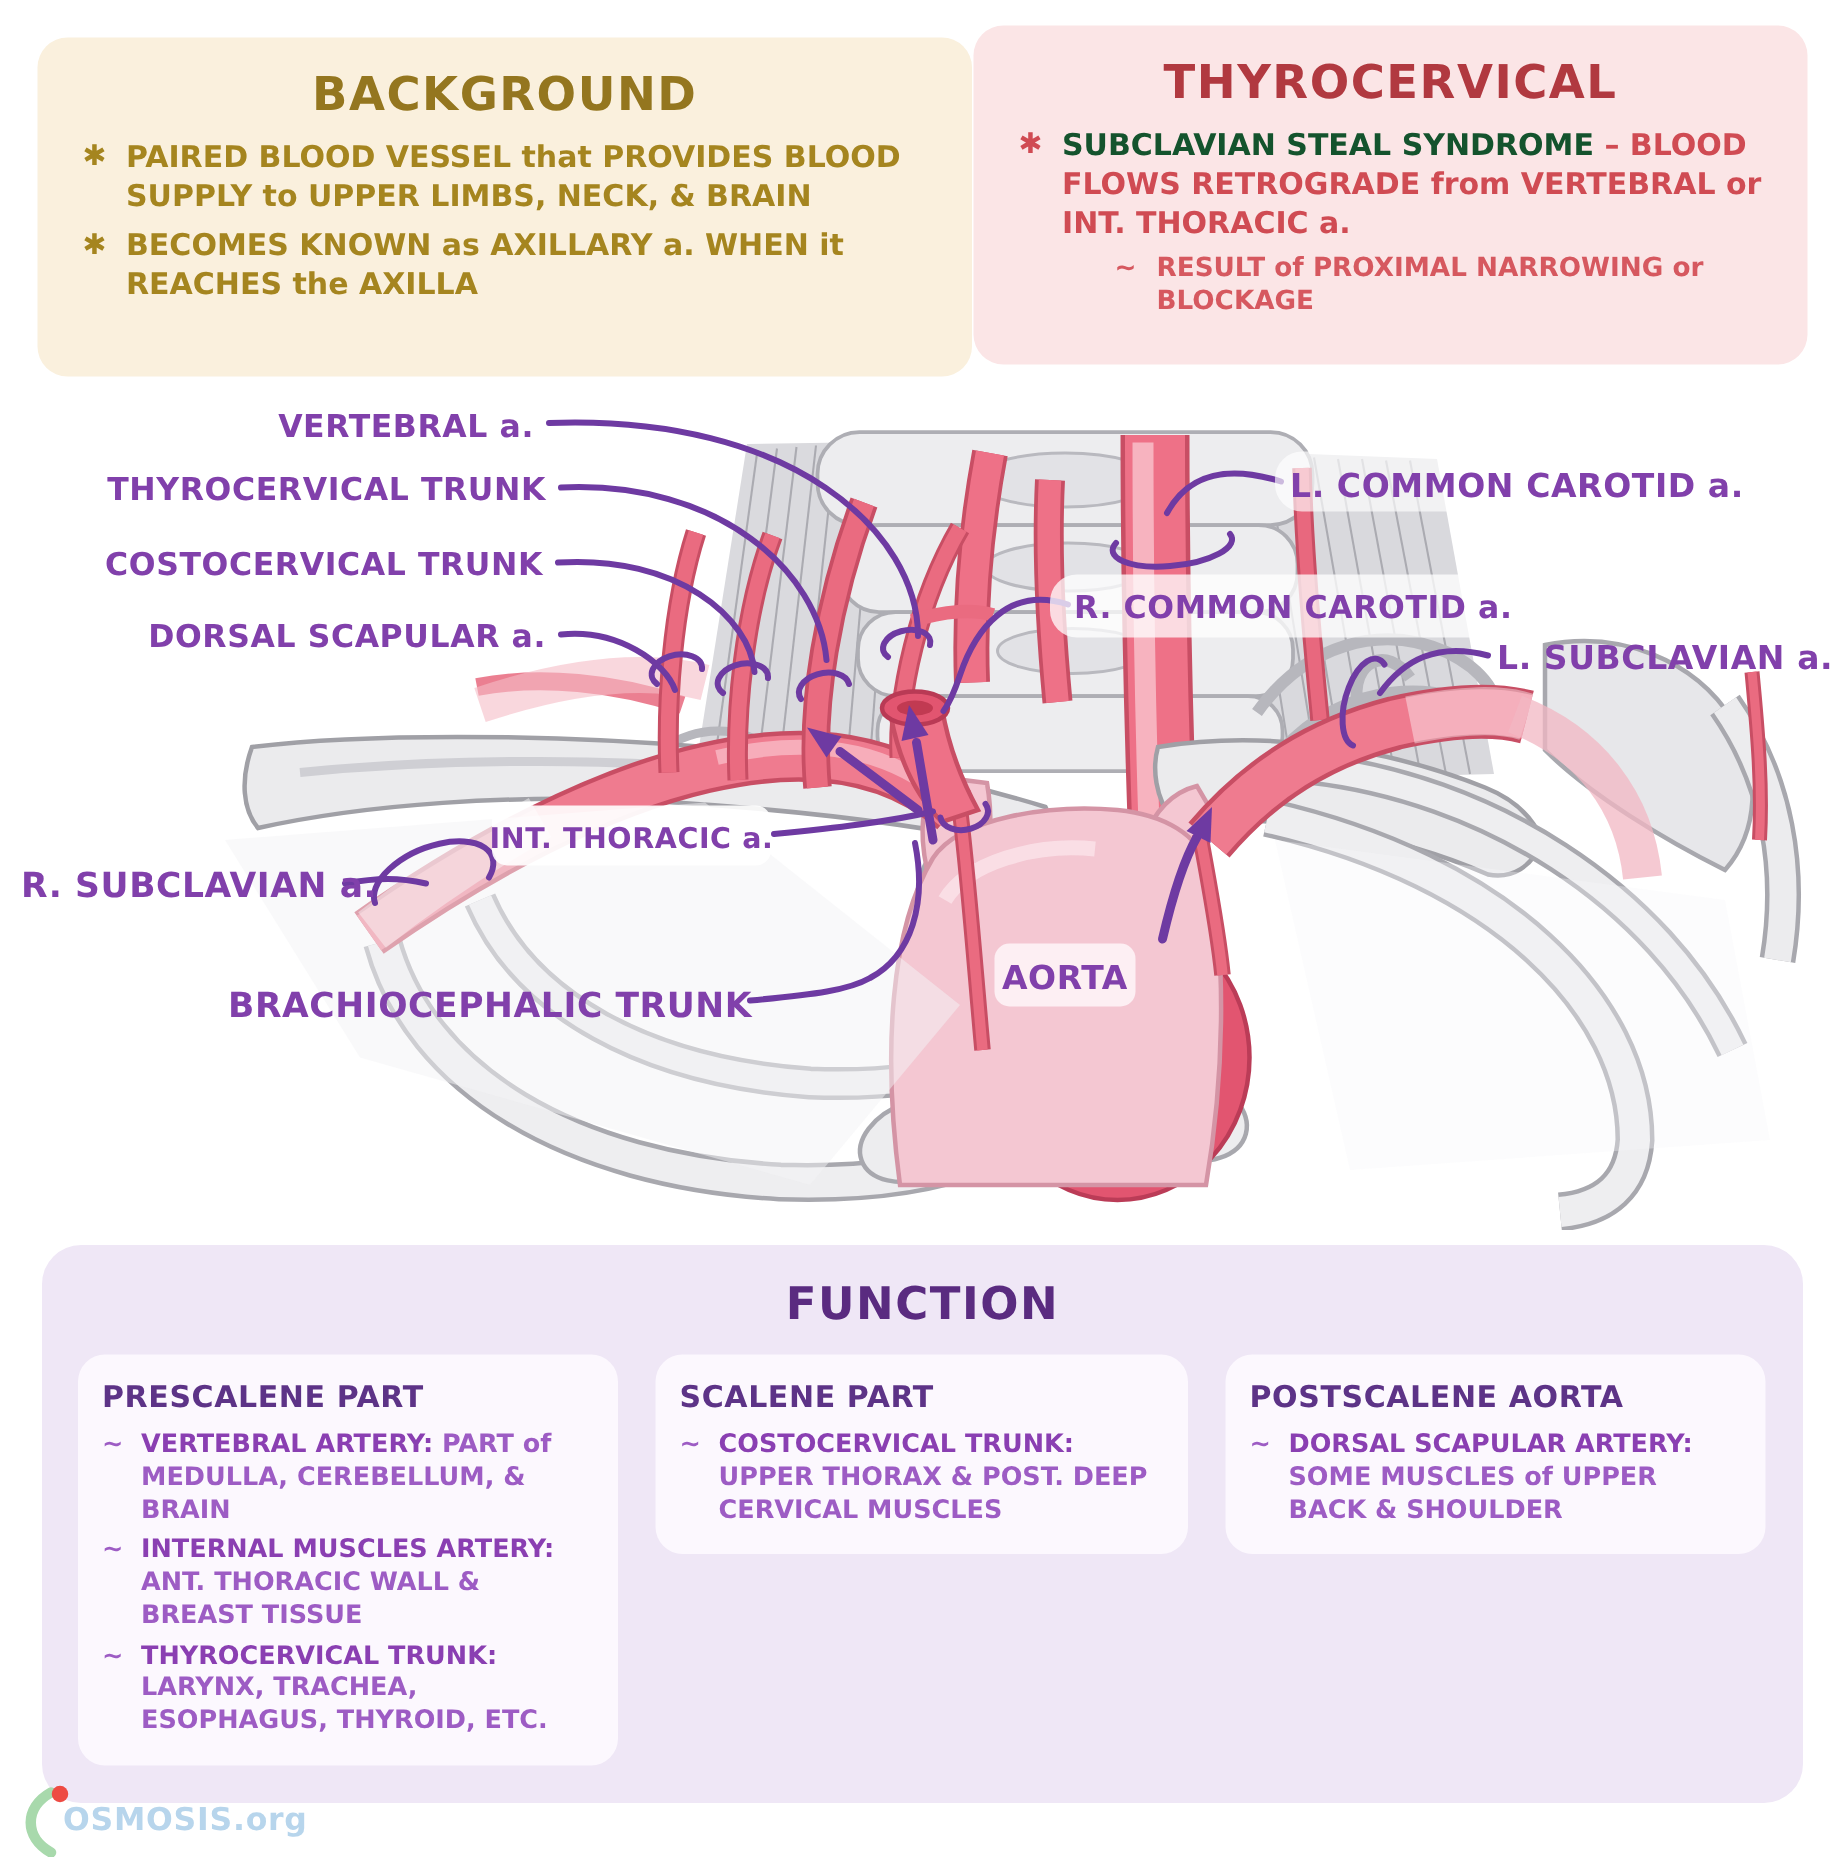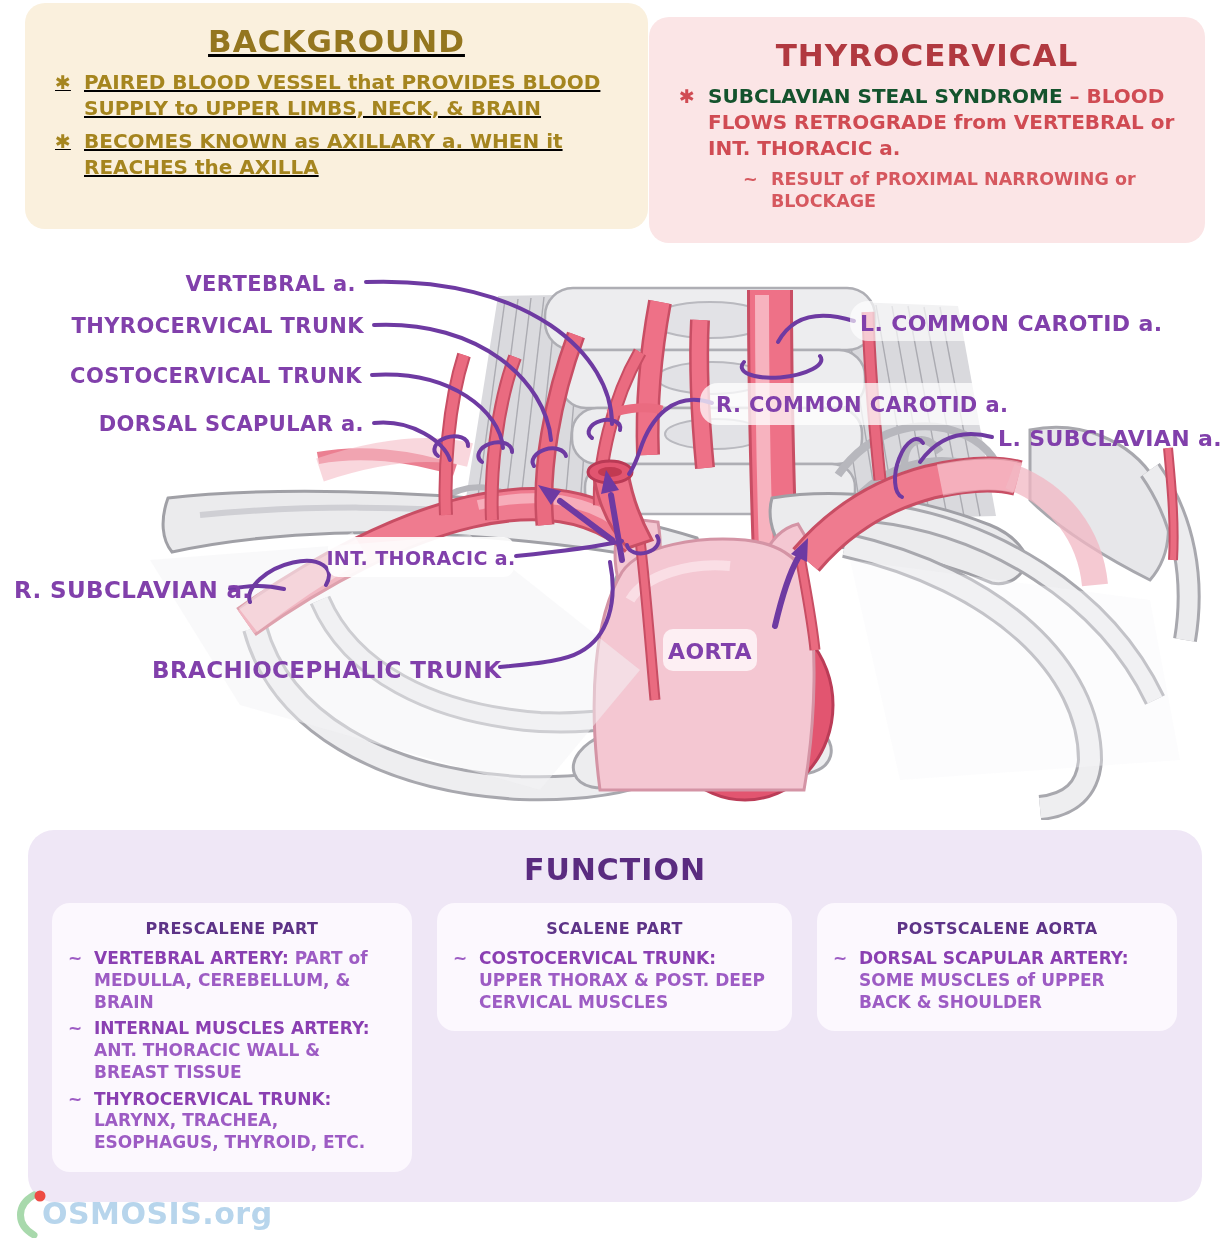--- a/index.html
+++ b/index.html
@@ -1,20 +1,20 @@
 <!DOCTYPE html>
 <html><head>
 <meta charset="utf-8">
 <style>
   html,body{margin:0;padding:0;background:#fff;}
   .page{position:relative;width:1229px;height:1239px;background:#ffffff;overflow:hidden;
         font-family:"DejaVu Sans",sans-serif;}
   
   .panel{position:absolute;border-radius:20px;box-sizing:border-box;}
-  .bg-panel{left:25px;top:3px;width:623px;height:226px;background:#faf0dd;text-decoration:underline;}
+  .bg-panel{left:25px;top:25px;width:623px;height:226px;background:#faf0dd;}
   .comp-panel{left:649px;top:17px;width:556px;height:226px;background:#fbe5e6;}
   .panel h2{margin:20px 0 10px;text-align:center;font-size:31px;letter-spacing:1px;font-weight:bold;}
   .bg-panel h2{color:#94761f;}
   .comp-panel h2{color:#b13940;}
   .bullets{padding:0 26px 0 30px;}
   .bullet{display:flex;gap:11px;font-weight:bold;line-height:1.3;margin-top:7px;}
   .bg-panel .bullet{color:#a5851f;font-size:20px;}
   .comp-panel .bullet{color:#d04b53;font-size:20px;}
   .bullet .mark{flex:0 0 18px;font-size:19px;padding-top:1px;}
   .comp-panel .bold-lead{color:#14532d;}
@@ -22,31 +22,31 @@
               font-weight:bold;font-size:17.5px;line-height:1.25;}
   .sub-bullet .mark{flex:0 0 16px;}
   
   .illustration{position:absolute;left:0;top:250px;width:1229px;height:570px;}
   .illustration text{font-family:"DejaVu Sans",sans-serif;font-weight:bold;fill:#8140ab;letter-spacing:.4px;}
   
   .fn-panel{left:28px;top:830px;width:1174px;height:372px;background:#efe7f6;border-radius:26px;}
   .fn-panel h2{margin:22px 0 16px;color:#5a2b80;font-size:30px;}
   .cards{display:flex;gap:25px;padding:0 24px;align-items:flex-start;}
   .card{background:#fcf8fe;border-radius:18px;padding:14px 16px 18px;box-sizing:border-box;}
-  .card h3{margin:2px 0 10px;text-align:center;font-size:16px;color:#5d3387;letter-spacing:.4px;}
+  .card h3{margin:2px 0 10px;font-size:20px;color:#5d3387;letter-spacing:.4px;}
   .card .item{display:flex;gap:10px;font-size:17px;font-weight:bold;line-height:1.28;margin-top:5px;}
   .card .tilde{flex:0 0 16px;color:#9d5cc4;}
   .card .name{color:#8a3fb2;}
   .card .desc{color:#9d5cc4;}
   .card1{width:360px;}
   .card2{width:355px;}
   .card3{width:360px;}
   
   .logo{position:absolute;left:4px;top:1188px;display:flex;align-items:center;}
-  .logo .word{font-size:30px;font-weight:bold;color:#b7d5ec;letter-spacing:.5px;margin-left:-8px;}
+  .logo .word{font-size:21px;font-weight:bold;color:#b7d5ec;letter-spacing:.5px;margin-left:-8px;}
 </style>
 </head>
 <body>
 
 <div class="page">
 
   <section class="panel bg-panel">
     <h2>BACKGROUND</h2>
     <div class="bullets">
       <div class="bullet">

